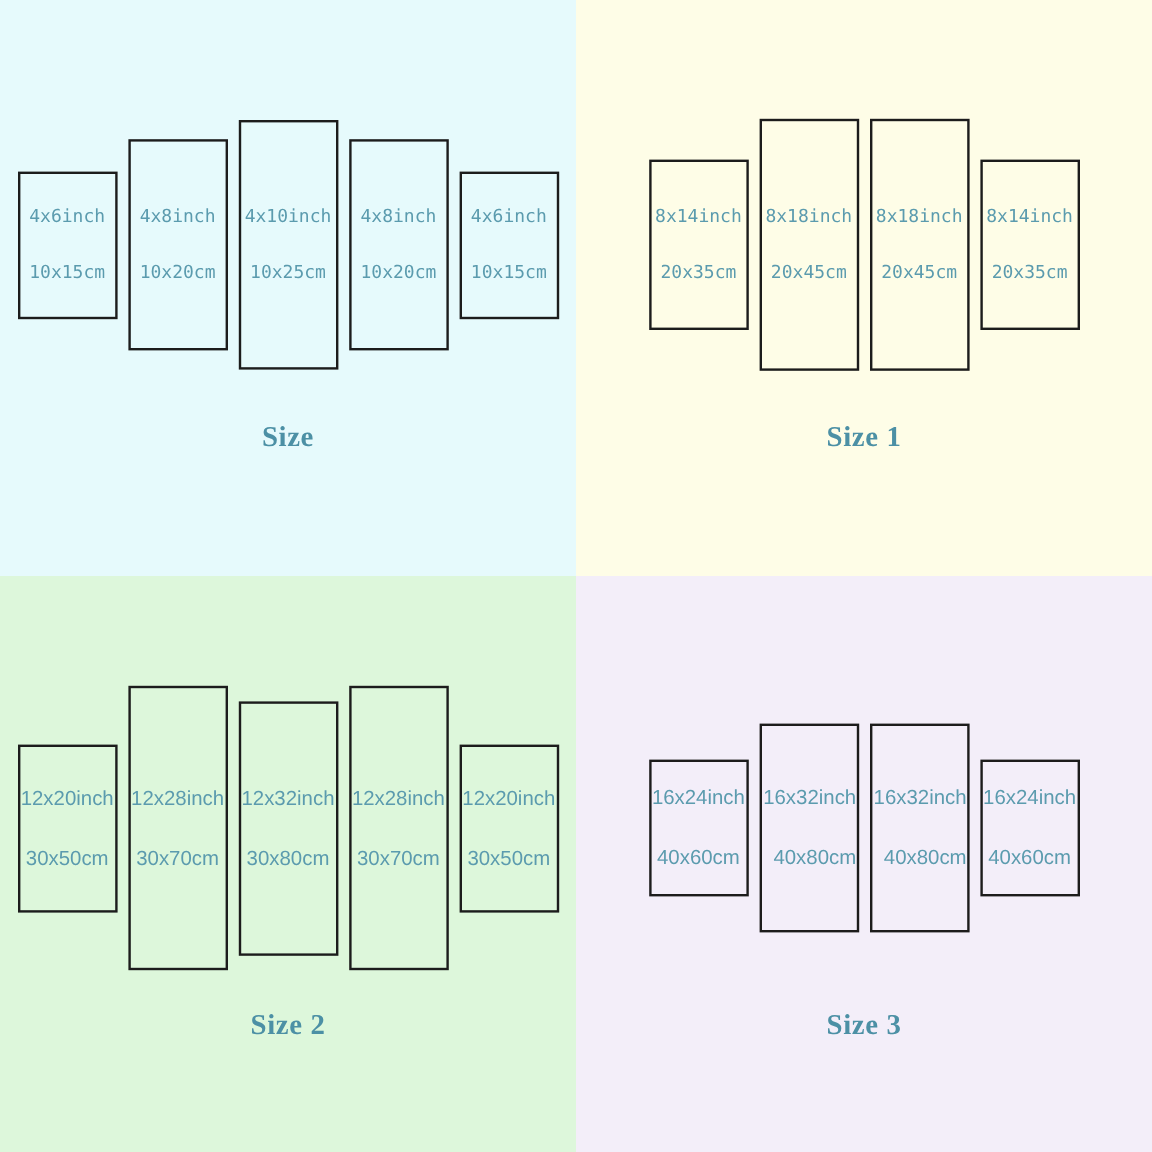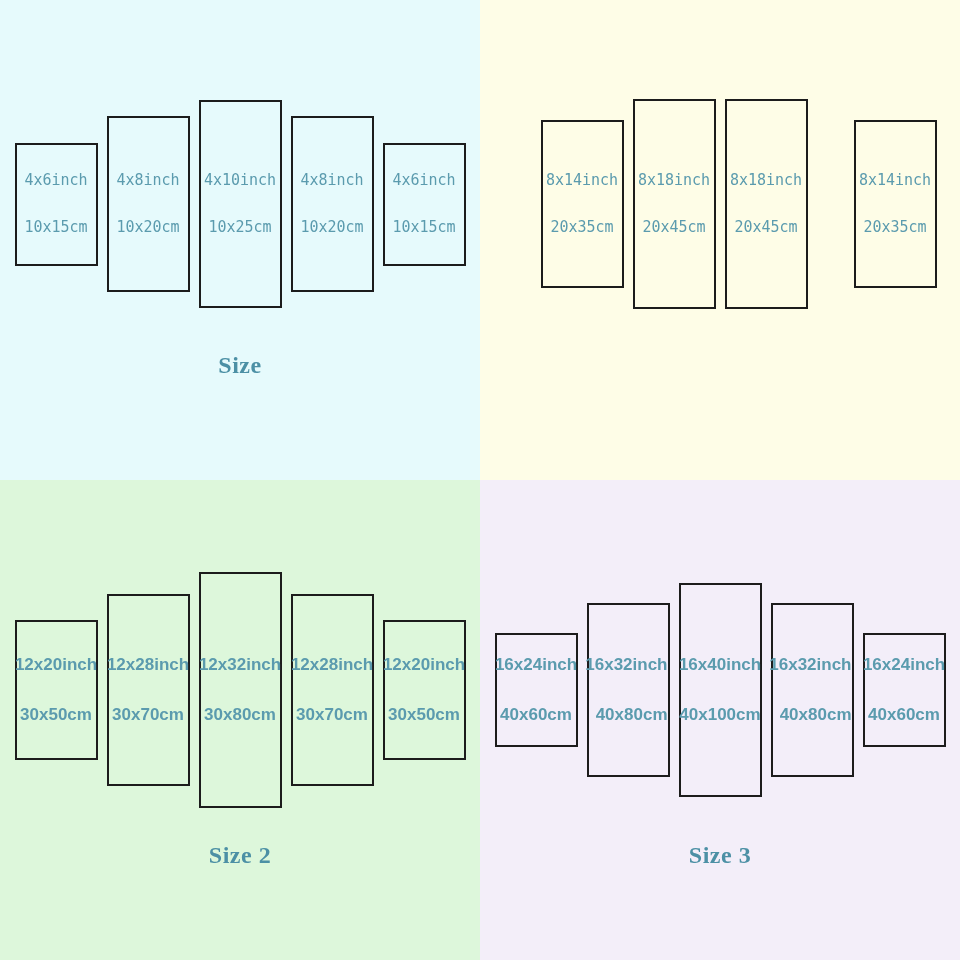--- a/index.html
+++ b/index.html
@@ -32,21 +32,21 @@
   .panel-row{
     position:absolute;
     left:0;width:100%;
     display:flex;
     justify-content:center;
     align-items:center;
     gap:9px;
     transform:translateY(-50%);
   }
   .q1 .panel-row,.q2 .panel-row{top:204px;}
-  .q3 .panel-row,.q4 .panel-row{top:210px;font-weight:bold;}
+  .q3 .panel-row,.q4 .panel-row{top:210px;}
 
   .panel{
     width:83px;
     flex:0 0 83px;
     border:2px solid var(--panel-border);
     background:transparent;
     display:flex;
     flex-direction:column;
     justify-content:center;
     align-items:center;
@@ -70,27 +70,27 @@
     font-family:"Liberation Sans",sans-serif;
     font-size:17px;
     line-height:22px;
   }
 
   
   .q1 .p1,.q1 .p5{height:123px;}
   .q1 .p2,.q1 .p4{height:176px;}
   .q1 .p3{height:208px;}
 
-  .q2 .p1,.q2 .p5{height:168px;margin-left:37px;}
+  .q2 .p1,.q2 .p5{height:142px;}
   .q2 .p2,.q2 .p4{height:210px;}
   .q2 .p3{height:237px;}
 
   .q3 .p1,.q3 .p5{height:140px;}
-  .q3 .p2,.q3 .p4{height:192px;}
-  .q3 .p3{height:236px;}
+  .q3 .p2,.q3 .p4{height:237px;}
+  .q3 .p3{height:212px;}
 
   .q4 .p1,.q4 .p5{height:114px;}
   .q4 .p2,.q4 .p4{height:174px;align-items:flex-end;}
   .q4 .p3{height:214px;}
 
   .qlabel{
     position:absolute;
     left:0;width:100%;
     text-align:center;
     transform:translateY(-50%);
@@ -146,20 +146,21 @@
       </div>
       <div class="panel p4">
         <div class="pl">8x18inch</div>
         <div class="pl">20x45cm</div>
       </div>
       <div class="panel p5">
         <div class="pl">8x14inch</div>
         <div class="pl">20x35cm</div>
       </div>
     </div>
+    <h2 class="qlabel">Size 1</h2>
   </section>
 
   <section class="quadrant q3">
     <div class="panel-row">
       <div class="panel p1">
         <div class="pl">12x20inch</div>
         <div class="pl">30x50cm</div>
       </div>
       <div class="panel p2">
         <div class="pl">12x28inch</div>
@@ -184,24 +185,20 @@
   <section class="quadrant q4">
     <div class="panel-row">
       <div class="panel p1">
         <div class="pl">16x24inch</div>
         <div class="pl">40x60cm</div>
       </div>
       <div class="panel p2">
         <div class="pl">16x32inch</div>
         <div class="pl">40x80cm</div>
       </div>
-      <div class="panel p3">
-        <div class="pl">16x40inch</div>
-        <div class="pl">40x100cm</div>
-      </div>
       <div class="panel p4">
         <div class="pl">16x32inch</div>
         <div class="pl">40x80cm</div>
       </div>
       <div class="panel p5">
         <div class="pl">16x24inch</div>
         <div class="pl">40x60cm</div>
       </div>
     </div>
     <h2 class="qlabel">Size 3</h2>

